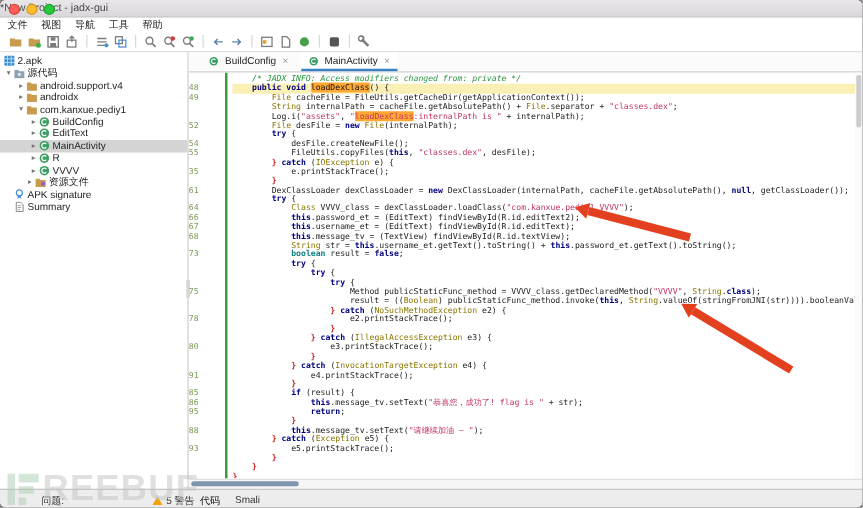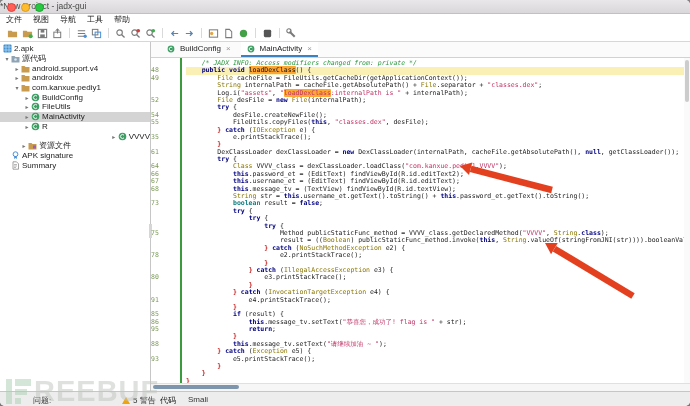--- a/index.html
+++ b/index.html
@@ -261,21 +261,21 @@
           <span class="tlabel">BuildConfig</span>
         </div>
         <div class="trow" style="padding-left: 23px;">
           <span class="tarrow">▸</span>
           <span class="ticon">
             <svg viewBox="0 0 9 9">
               <circle cx="4.5" cy="4.5" r="3.8" fill="#3d9e63"></circle>
               <path d="M6 3.2a2 2 0 1 0 0 2.6" fill="none" stroke="#fff" stroke-width="1"></path>
             </svg>
           </span>
-          <span class="tlabel">FileUtils</span>
+          <span class="tlabel">EditText</span>
         </div>
         <div class="trow sel" style="padding-left: 23px;">
           <span class="tarrow">▸</span>
           <span class="ticon">
             <svg viewBox="0 0 9 9">
               <circle cx="4.5" cy="4.5" r="3.8" fill="#3d9e63"></circle>
               <path d="M6 3.2a2 2 0 1 0 0 2.6" fill="none" stroke="#fff" stroke-width="1"></path>
             </svg>
           </span>
           <span class="tlabel">MainActivity</span>
@@ -283,21 +283,21 @@
         <div class="trow" style="padding-left: 23px;">
           <span class="tarrow">▸</span>
           <span class="ticon">
             <svg viewBox="0 0 9 9">
               <circle cx="4.5" cy="4.5" r="3.8" fill="#3d9e63"></circle>
               <path d="M6 3.2a2 2 0 1 0 0 2.6" fill="none" stroke="#fff" stroke-width="1"></path>
             </svg>
           </span>
           <span class="tlabel">R</span>
         </div>
-        <div class="trow" style="padding-left: 23px; justify-content: flex-end;">
+        <div class="trow" style="padding-left: 23px;">
           <span class="tarrow">▸</span>
           <span class="ticon">
             <svg viewBox="0 0 9 9">
               <circle cx="4.5" cy="4.5" r="3.8" fill="#3d9e63"></circle>
               <path d="M6 3.2a2 2 0 1 0 0 2.6" fill="none" stroke="#fff" stroke-width="1"></path>
             </svg>
           </span>
           <span class="tlabel">VVVV</span>
         </div>
         <div class="trow" style="padding-left: 20px;">

